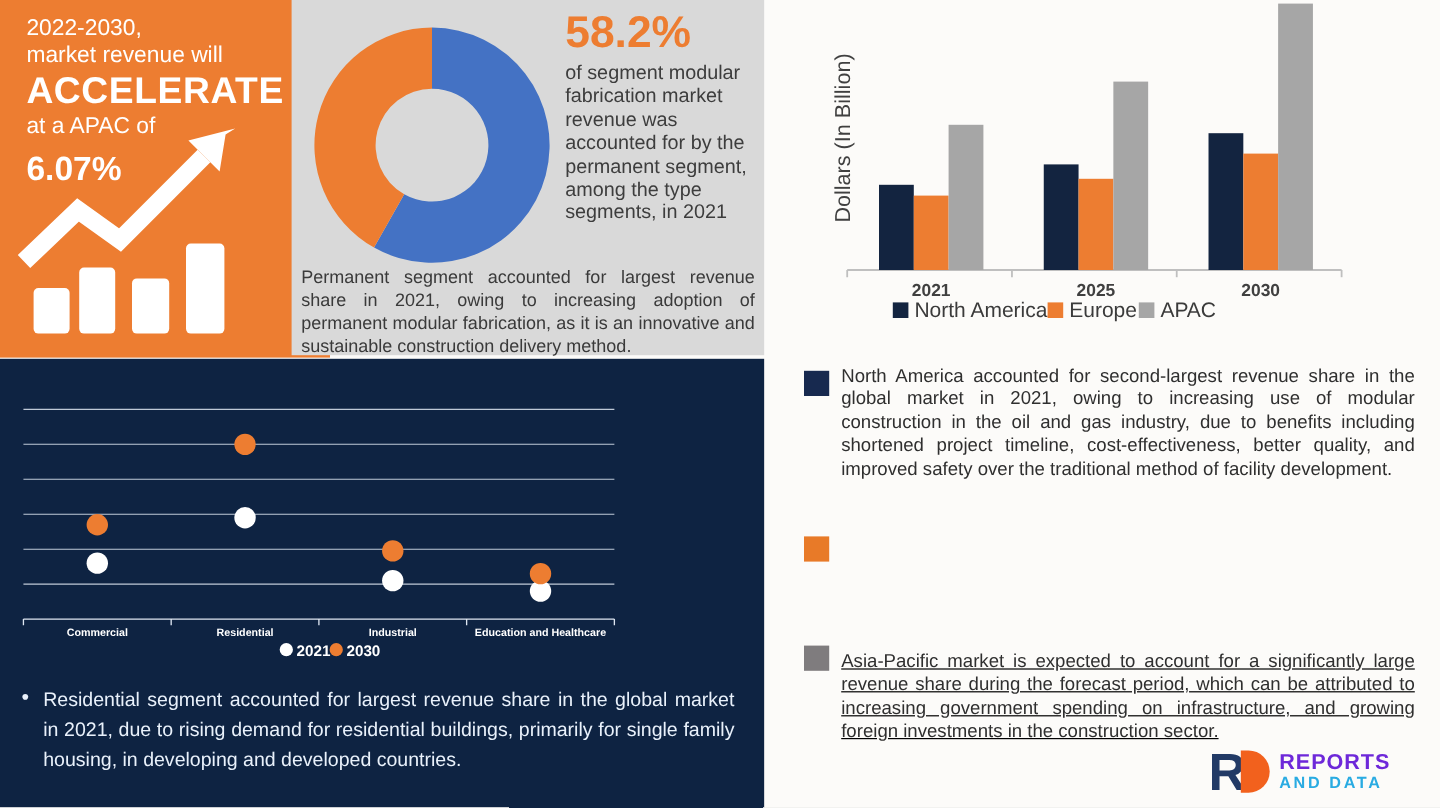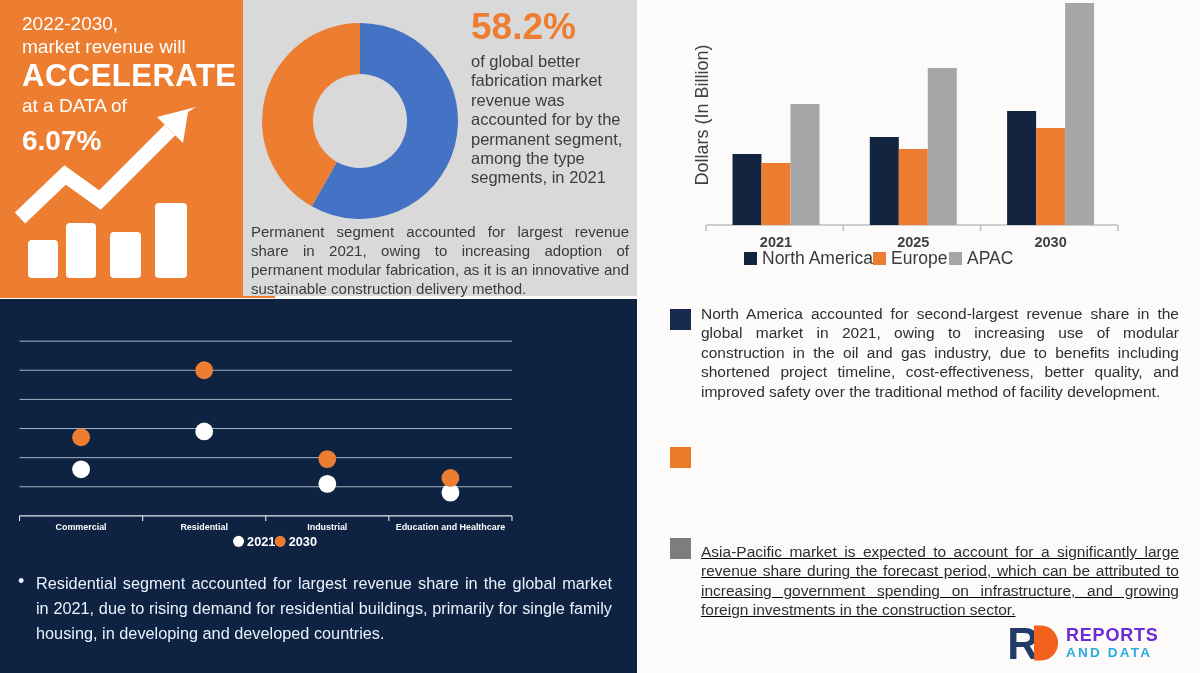--- a/index.html
+++ b/index.html
@@ -47,42 +47,42 @@
 </head>
 <body>
 
 <div class="stage">
 
   <section class="orange-box">
     <div class="promo-text">
       <div class="promo-s">2022-2030,</div>
       <div class="promo-s">market revenue will</div>
       <div class="promo-h">ACCELERATE</div>
-      <div class="promo-s">at a DATA of</div>
+      <div class="promo-s">at a APAC of</div>
       <div class="promo-cagr">6.07%</div>
     </div>
     <svg class="promo-icon" viewBox="0 0 237 185" aria-hidden="true">
       <rect x="28" y="135" width="30" height="38" rx="4" fill="#fff"></rect>
       <rect x="66" y="118" width="30" height="55" rx="4" fill="#fff"></rect>
       <rect x="110" y="127" width="31" height="46" rx="4" fill="#fff"></rect>
       <rect x="155" y="98" width="32" height="75" rx="4" fill="#fff"></rect>
       <path d="M20 113 L65 70 L100 95 L170 25" fill="none" stroke="#fff" stroke-width="15" stroke-linejoin="miter"></path>
       <polygon points="188,7 183,38 157,12 196,2" fill="#fff"></polygon>
     </svg>
   </section>
 
   <section class="gray-box">
     <div class="donut-wrap"><svg viewBox="0 0 222 222" width="100%" height="100%">
           <path d="M 111 13 A 98 98 0 1 1 62.71272052826736 196.27800795761348 L 87.84181494723026 151.8986364694677 A 47 47 0 1 0 111 64 Z" fill="#4472C4"></path>
           <path d="M 62.71272052826736 196.27800795761348 A 98 98 0 0 1 110.99999999999999 13 L 110.99999999999999 64 A 47 47 0 0 0 87.84181494723026 151.8986364694677 Z" fill="#ED7D31"></path>
         </svg></div>
     <div class="stat">
       <div class="stat-value">58.2%</div>
       <div>
-          <div class="stat-line">of global better</div>
+          <div class="stat-line">of segment modular</div>
           <div class="stat-line">fabrication market</div>
           <div class="stat-line">revenue was</div>
           <div class="stat-line">accounted for by the</div>
           <div class="stat-line">permanent segment,</div>
           <div class="stat-line">among the type</div>
           <div class="stat-line">segments, in 2021</div>
         </div>
     </div>
     <p class="gray-para">Permanent segment accounted for largest revenue share in 2021, owing to increasing adoption of permanent modular fabrication, as it is an innovative and sustainable construction delivery method.</p>
   </section>

